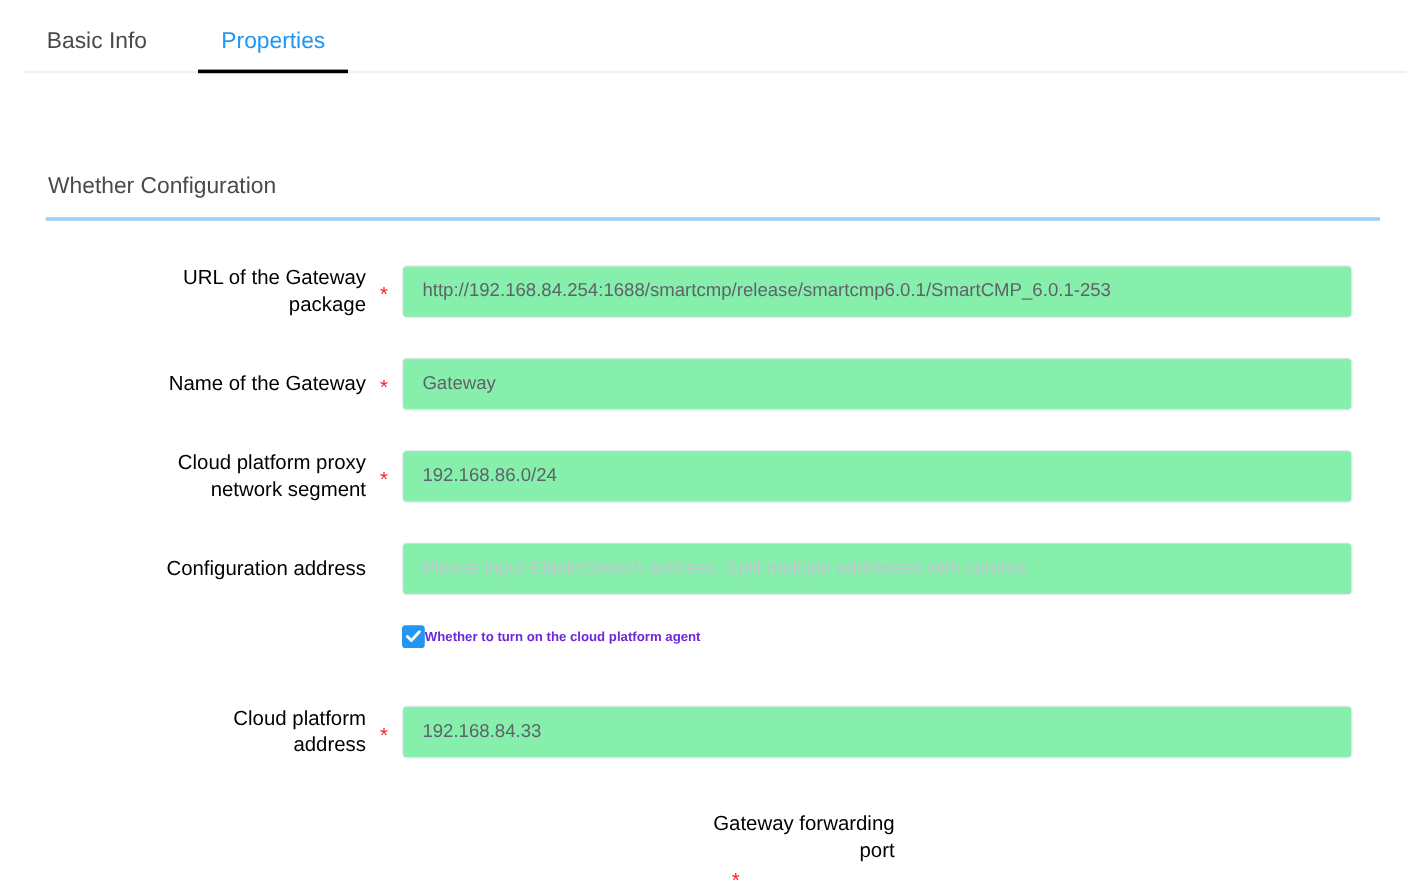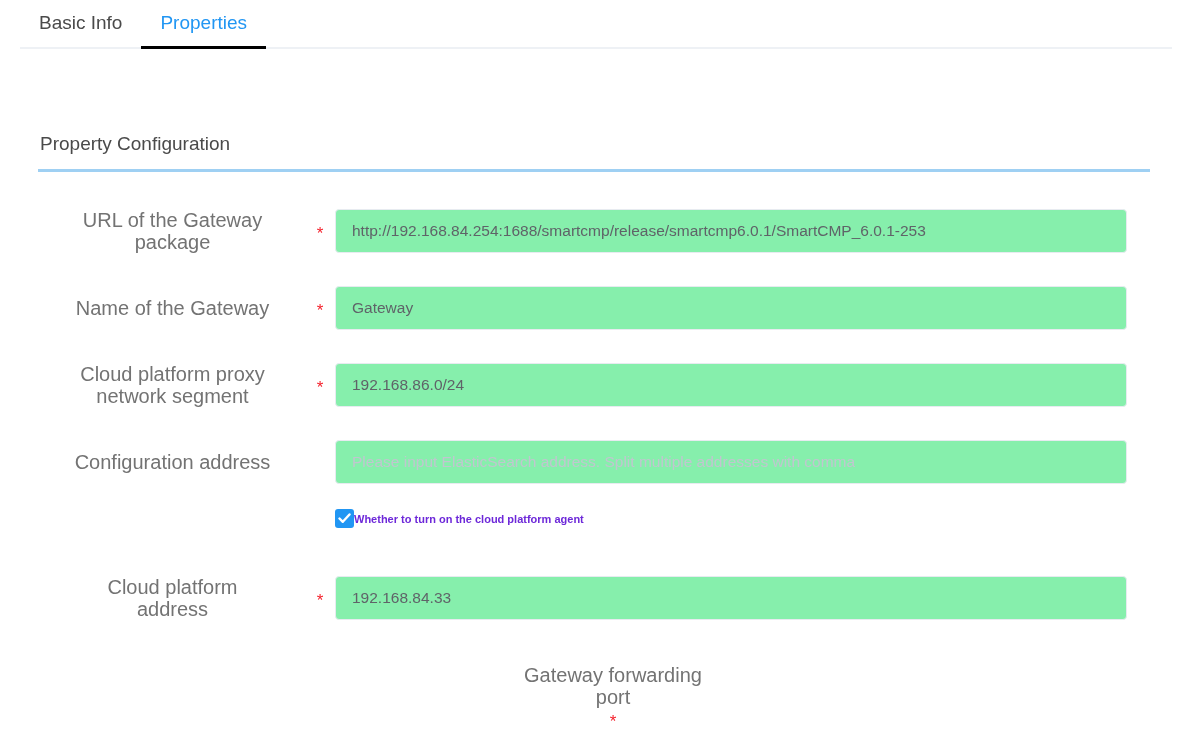--- a/index.html
+++ b/index.html
@@ -8,22 +8,23 @@
     background: #ffffff;
     width: 1186px; height: 737px;
     overflow: hidden;
     font-family: "Liberation Sans", sans-serif;
   }
 
   
   .tabbar {
     display: flex;
     margin: 0 14px 0 20px;
-    padding-top: 8px;
+    padding-top: 20px;
     border-bottom: 2px solid #eef1f5;
+    gap: 24px;
   }
   .tab {
     font-size: 19px;
     color: #4a4a4a;
     padding: 4px 19px 12px 19px;
     cursor: pointer;
     white-space: nowrap;
   }
   .tab.active {
     color: #2196f3;
@@ -47,24 +48,24 @@
     display: flex;
     align-items: center;
     padding-left: 40px;
     margin-bottom: 33px;
   }
   .row.tight { margin-bottom: 25px; }
   .row.last  { margin-bottom: 15px; flex-direction: column; }
 
   .label-col {
     width: 265px;
-    text-align: center;
-    font-size: 20px;
+    text-align: right;
+    font-size: 17px;
     line-height: 22px;
-    color: #737373;
+    color: #000000;
     white-space: pre-line;
   }
   .req-col {
     width: 30px;
     text-align: center;
     color: #f5222d;
     font-size: 17px;
     line-height: 17px;
     padding-top: 5px;
   }
@@ -110,21 +111,21 @@
   }
 </style>
 </head>
 <body>
 
 <div class="tabbar">
   <div class="tab">Basic Info</div>
   <div class="tab active">Properties</div>
 </div>
 
-<div class="section-header">Property Configuration</div>
+<div class="section-header">Whether Configuration</div>
 
 <div class="form">
 
   <div class="row">
     <div class="label-col">URL of the Gateway
 package</div>
     <div class="req-col">*</div>
     <div class="input-col">
       <input type="text" value="http://192.168.84.254:1688/smartcmp/release/smartcmp6.0.1/SmartCMP_6.0.1-253" style="">
     </div>

